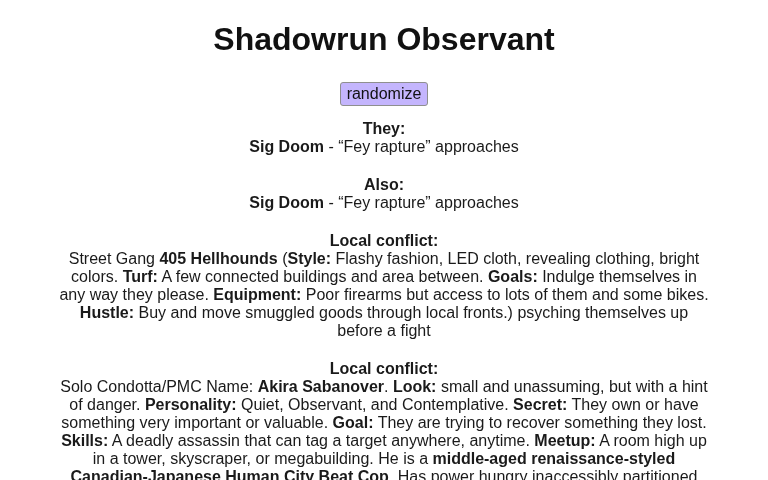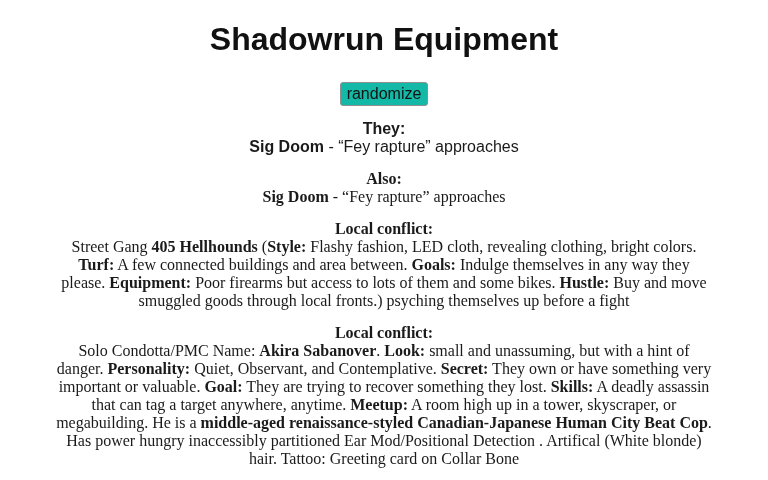--- a/index.html
+++ b/index.html
@@ -14,35 +14,35 @@
     .page { padding: 0 56px 0 56px; }
     h1 {
       margin: 0; padding-top: 21px;
       font-size: 32px; line-height: 37px; font-weight: bold; color: #111;
     }
     .btn-wrap { margin-top: 24px; height: 24px; }
     button {
       font-family: "Liberation Sans", sans-serif;
       font-size: 16px; line-height: 18px;
       padding: 2px 6px 2px 6px;
-      background: #14b8a6; color: #111;
+      background: #c4b5fd; color: #111;
       border: 1px solid #8f8f8f; border-radius: 3px;
       height: 24px;
     }
     .section { margin-top: 14px; }
     .section.first { margin-top: 14px; }
     .section-label { font-weight: bold; }
-    .section.tight { margin-top: 14px; font-family: Liberation Serif, serif; }
+    .section.tight { margin-top: 20px; }
     b { font-weight: bold; }
   </style>
 </head>
 <body>
 
 <div class="page">
-  <h1>Shadowrun Equipment</h1>
+  <h1>Shadowrun Observant</h1>
 
   <div class="btn-wrap">
     <button>randomize</button>
   </div>
 
   <div class="section first">
     <div class="section-label">They:</div>
     <div><b>Sig Doom</b><span> - </span><span>“Fey rapture” approaches</span></div>
   </div>
 

